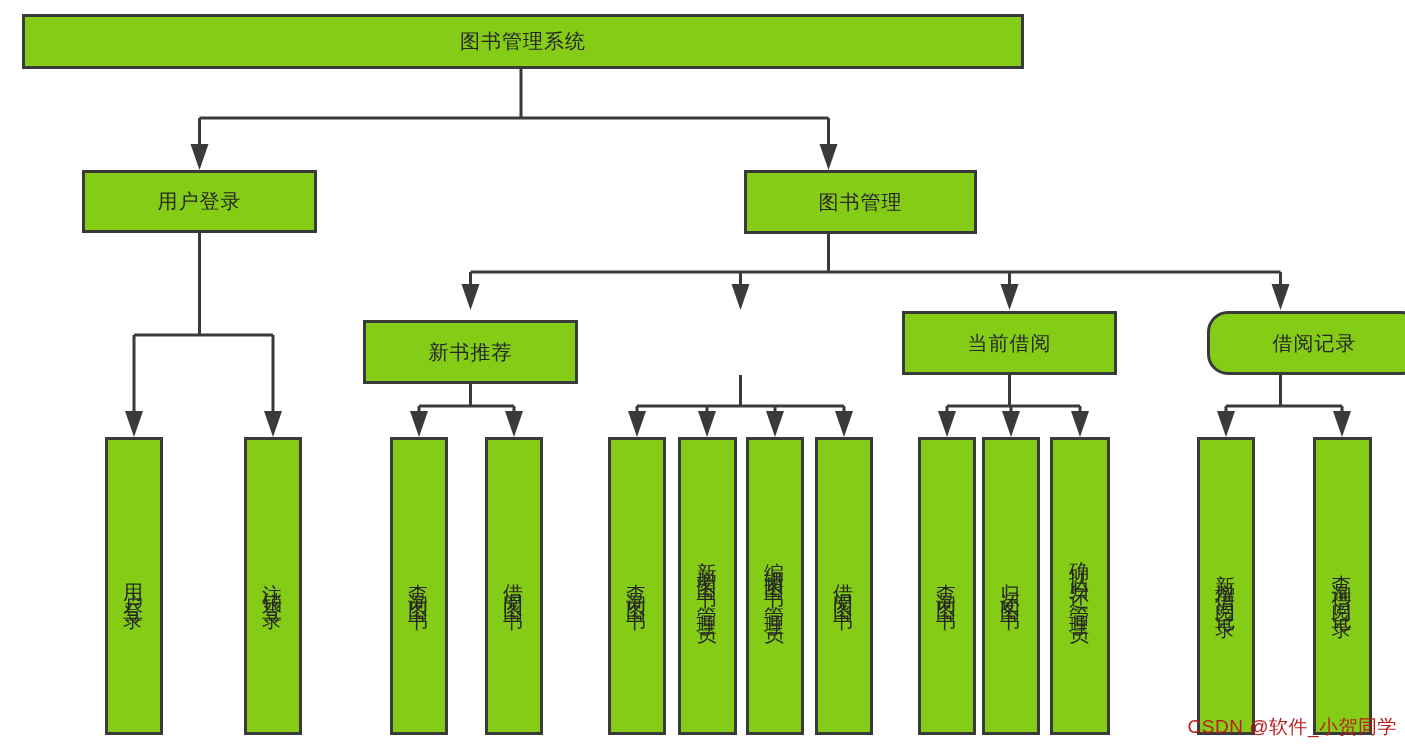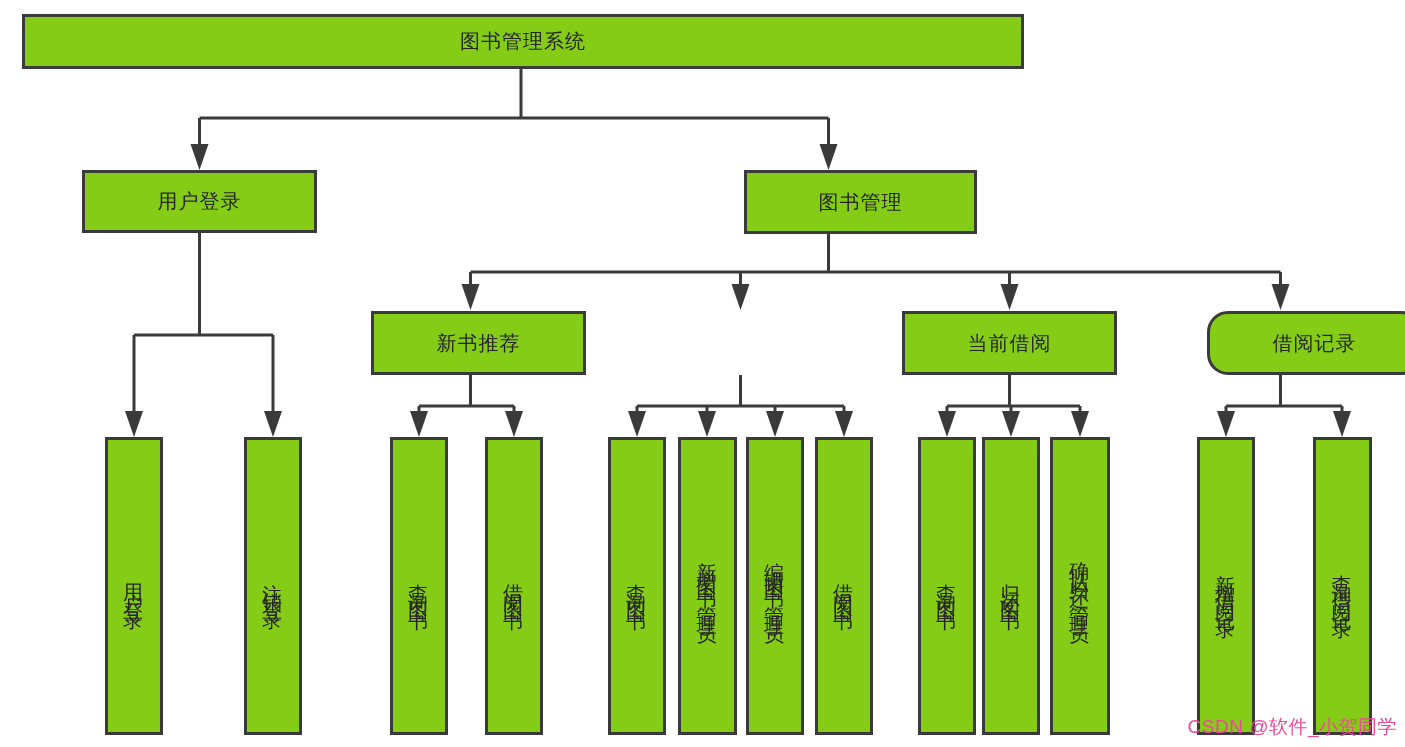--- a/index.html
+++ b/index.html
@@ -33,21 +33,21 @@
     text-orientation: mixed;
     letter-spacing: 9px;
     font-size: 20px;
     white-space: nowrap;
   }
   
   .n-root        { left: 22px;   top: 14px;  width: 1002px; height: 55px; }
   .n-user-login  { left: 82px;   top: 170px; width: 235px;  height: 63px; }
   .n-book-mgmt   { left: 712px;  top: 170px; width: 233px;  height: 64px; margin-left: 32px; }
   .n-l3          { top: 311px; width: 215px; height: 64px; }
-  .n-recommend   { left: 371px;  }
+  .n-recommend   { left: 363px; margin-top: 9px;  }
   .n-borrow      { left: 633px;  }
   .n-current     { left: 902px;  }
   .n-records     { left: 1207px; border-radius: 21px; }
   .leaf          { top: 437px; width: 58px; height: 298px; }
   .lf-1  { left: 105px;  }
   .lf-2  { left: 244px;  }
   .lf-3  { left: 390px;  }
   .lf-4  { left: 485px;  }
   .lf-5  { left: 608px;  }
   .lf-6  { left: 678px;  width: 59px; }
@@ -56,21 +56,21 @@
   .lf-9  { left: 918px;  }
   .lf-10 { left: 982px;  }
   .lf-11 { left: 1050px; width: 60px; }
   .lf-12 { left: 1197px; }
   .lf-13 { left: 1313px; width: 59px; }
   .watermark {
     position: absolute;
     right: 8px;
     top: 714px;
     font-size: 19px;
-    color: #ec4899;
+    color: #b91c1c;
     letter-spacing: 0.5px;
   }
 </style>
 </head>
 <body>
 
 <div class="canvas">
 
   <svg class="connectors" viewBox="0 0 1405 747" xmlns="http://www.w3.org/2000/svg">
     <g stroke="#3a3a3a" stroke-width="3" fill="none">

